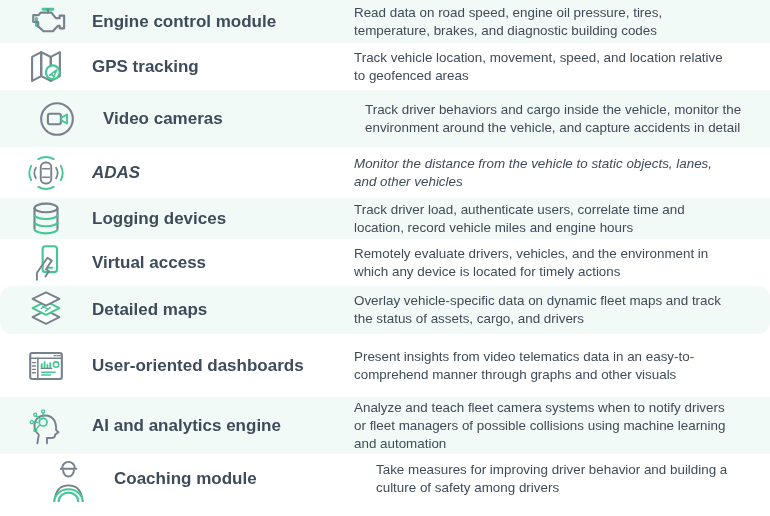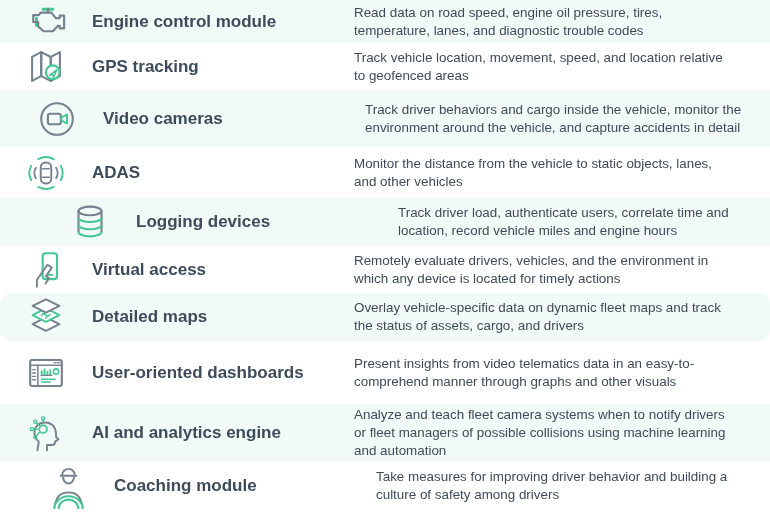--- a/index.html
+++ b/index.html
@@ -4,22 +4,22 @@
 <style>
   html,body{margin:0;padding:0;background:#ffffff;}
   body{font-family:"Liberation Sans",sans-serif;-webkit-font-smoothing:antialiased;}
   .table{width:770px;height:516px;overflow:hidden;background:#ffffff;}
   .row{display:flex;align-items:center;box-sizing:border-box;}
   .row:nth-child(odd){background:#f1faf6;}
   .row:nth-child(even){background:#ffffff;}
   .row:nth-child(1){height:43px;}
   .row:nth-child(2){height:47px;}
   .row:nth-child(3){height:57px;justify-content:center;}
-  .row:nth-child(4){height:51px;}
-  .row:nth-child(5){height:48px;padding-left:44px;}
+  .row:nth-child(4){height:51px;font-style:italic;}
+  .row:nth-child(5){height:41px;}
   .row:nth-child(6){height:47px;}
   .row:nth-child(7){height:48px;border-radius:12px;}
   .row:nth-child(8){height:63px;}
   .row:nth-child(9){height:57px;}
   .row:nth-child(10){height:49px;justify-content:flex-end;}
   .icon-cell{width:92px;flex:none;display:flex;align-items:center;justify-content:center;}
   .title-cell{width:262px;flex:none;font-size:17px;font-weight:bold;color:#3d4b5a;line-height:1.15;}
   .desc-cell{width:382px;flex:none;font-size:13.4px;color:#3f4b58;line-height:18px;padding-right:12px;}
   svg{display:block;}
 </style>
@@ -33,21 +33,21 @@
       <svg viewBox="0 0 48 48" width="47" height="47">
         <g fill="none" stroke-linejoin="round" stroke-linecap="round">
           <path stroke="#45c795" stroke-width="3" d="M20.5 11.5h10"></path>
           <path stroke="#45c795" stroke-width="3" d="M13.7 21v7"></path>
           <path stroke="#76828d" stroke-width="2.2" d="M25.5 11.5v3.5"></path>
           <path stroke="#76828d" stroke-width="2.2" d="M18 15h11l4.5 5.5h4V18H42v13h-4.5v-2.5h-2l-5 5.5H21l-5.5-5v-4.5h-5v-7h5.5z"></path>
         </g>
       </svg>
     </div>
     <div class="title-cell">Engine control module</div>
-    <div class="desc-cell">Read data on road speed, engine oil pressure, tires, temperature, lanes, and diagnostic trouble codes</div>
+    <div class="desc-cell">Read data on road speed, engine oil pressure, tires, temperature, brakes, and diagnostic building codes</div>
   </div>
 
   <div class="row">
     <div class="icon-cell">
       <svg viewBox="0 0 48 48" width="46" height="46">
         <g fill="none" stroke="#76828d" stroke-width="2.2" stroke-linejoin="round">
           <path d="M9.5 13.5l9.5-5v25l-9.5 5z"></path>
           <path d="M19 8.5l10 5v25l-10-5z"></path>
           <path d="M29 13.5l9.5-5v25l-9.5 5z"></path>
         </g>

